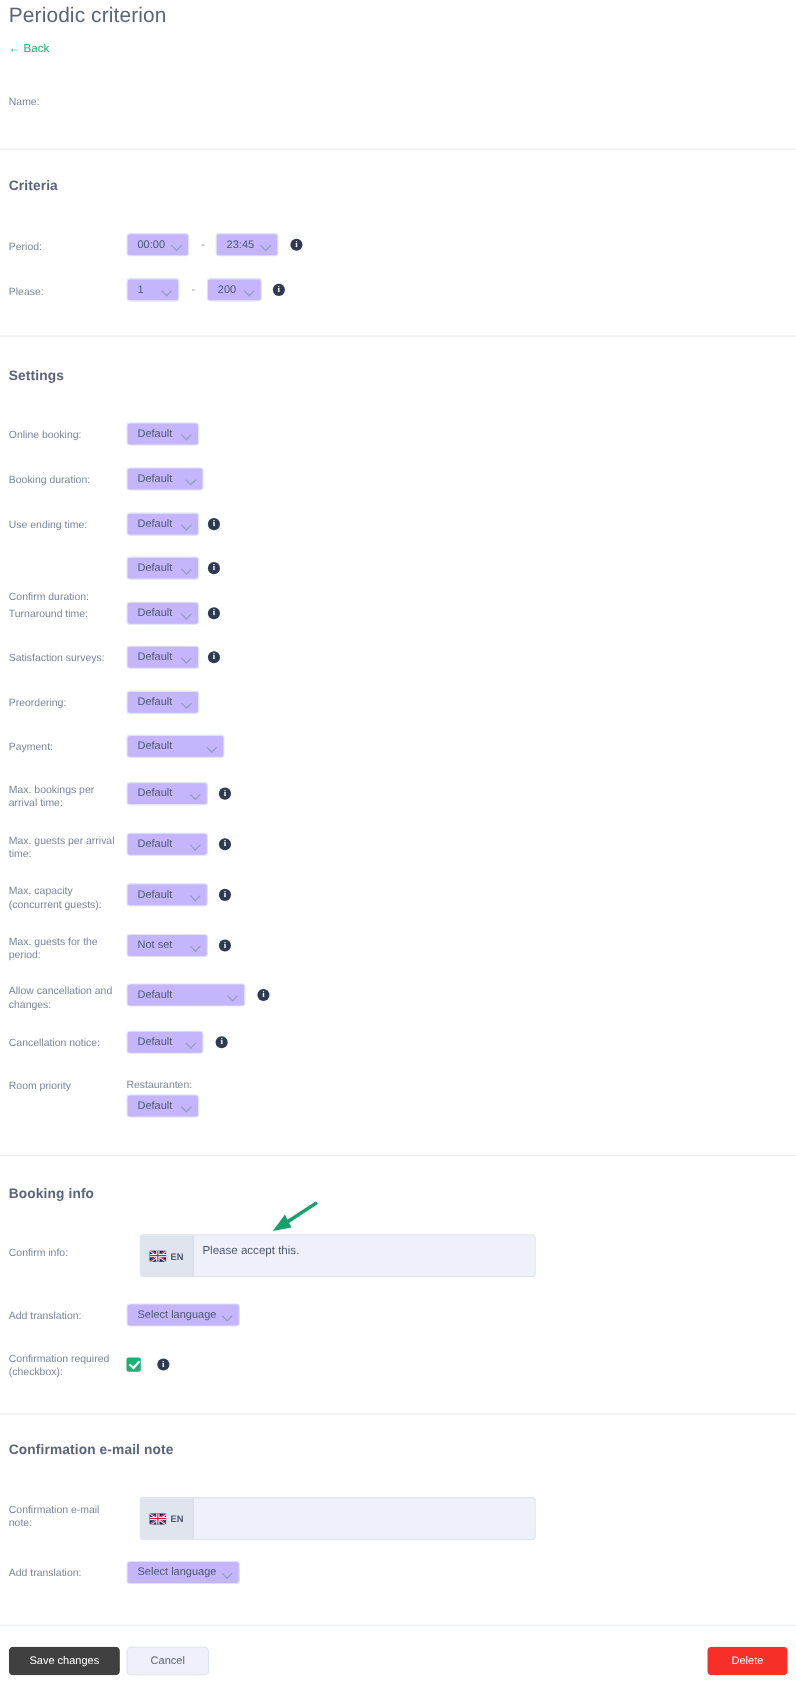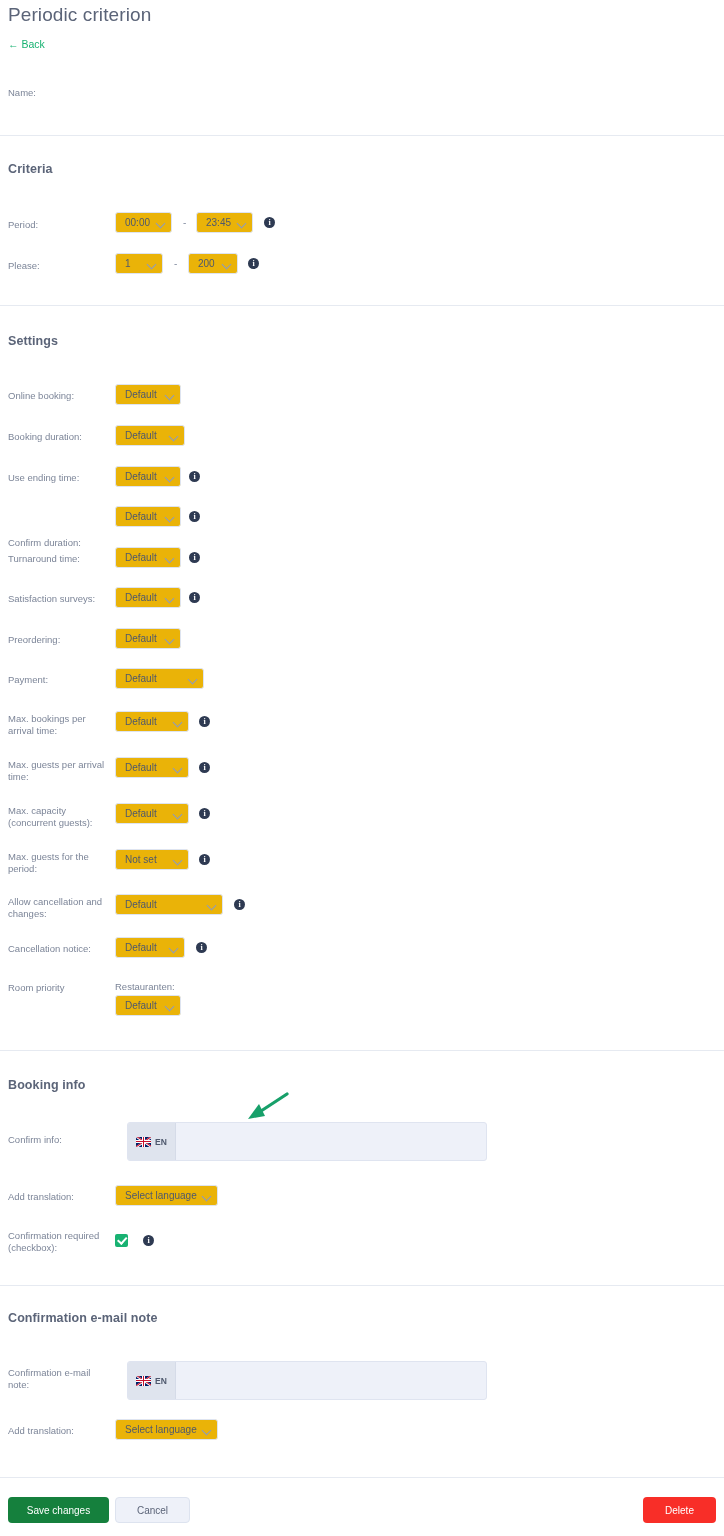--- a/index.html
+++ b/index.html
@@ -50,21 +50,21 @@
     font-family: "Liberation Sans", sans-serif;
     font-size: 10.5px;
     color: #4e586d;
     padding: 0 8px;
     outline: none;
   }
 
   .sel {
     position: absolute;
     height: 21px;
-    background: #eab308;
+    background: #c4b5fd;
     border: 1px solid #dee4f0;
     border-radius: 3px;
     display: flex; align-items: center;
     padding: 0 6px 0 9px;
     font-size: 10px;
     color: #4e586d;
     cursor: pointer;
     white-space: nowrap;
   }
   .sel .cap { flex: 1 1 auto; }
@@ -159,21 +159,21 @@
   .arrow-ann { position: absolute; left: 246px; top: 1092px; }
 
   .btn {
     position: absolute; height: 26px;
     border-radius: 4px; border: 1px solid transparent;
     font-family: "Liberation Sans", sans-serif;
     font-size: 10px; font-weight: 400;
     display: flex; align-items: center; justify-content: center;
     cursor: pointer;
   }
-  .btn-save { background: #15803d; color: #fff; }
+  .btn-save { background: #404040; color: #fff; }
   .btn-cancel { background: #eef1f9; color: #5b6478; border-color: #dde3ef; }
   .btn-delete { background: #f82e28; color: #fff; }
 
   .sub-lbl {
     position: absolute; font-size: 9.5px; color: #7c8598;
   }
 </style>
 </head>
 <body>
 
@@ -360,20 +360,21 @@
           <span class="d2"></span>
         <span class="dr1"></span>
           <span class="dr2"></span>
         <span class="hw"></span>
           <span class="vw"></span>
         <span class="hr"></span>
           <span class="vr"></span>
       </span>
       <span class="lcode">EN</span>
     </div>
+    <textarea class="tarea" style="">Please accept this.</textarea>
   </div>
 
   <div class="lbl" style="top:1191px;">Add translation:</div>
   <div class="sel" style="left:115px; top:1185px; width:103px;">
     <span class="cap">Select language</span>
     <span class="chev"></span>
   </div>
 
   <div class="lbl" style="top:1230px;">Confirmation required (checkbox):</div>
   <div class="checkbox" style="left:115px; top:1234px;"></div>

